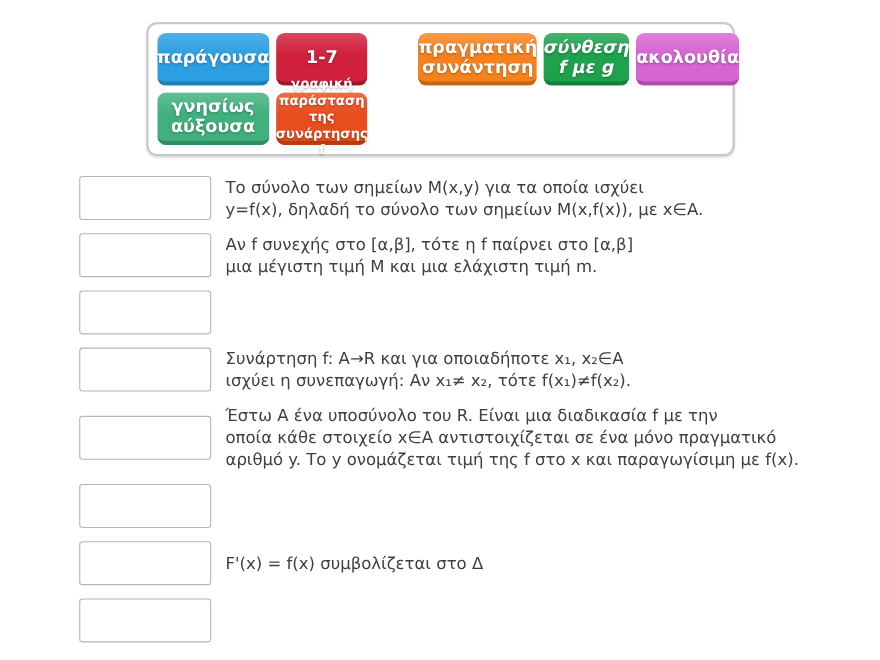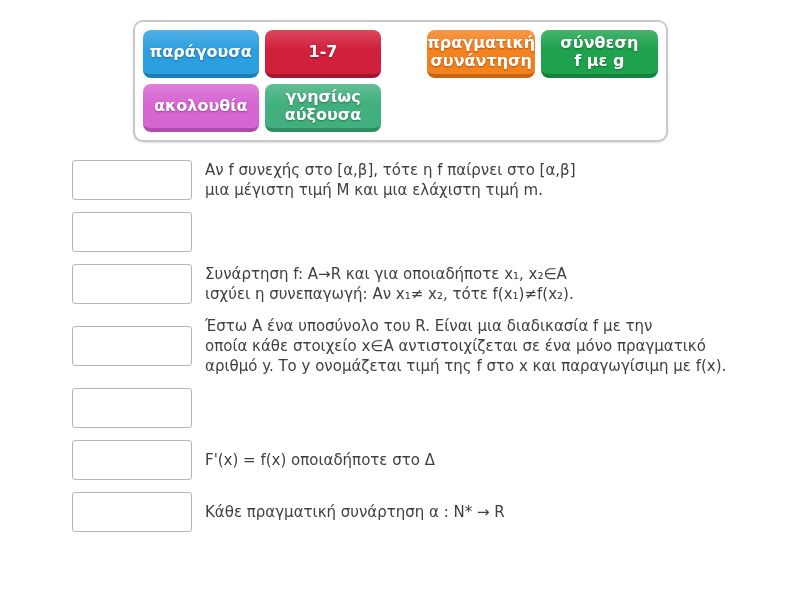--- a/index.html
+++ b/index.html
@@ -11,21 +11,21 @@
   }
   
   .word-bank {
     width: 535px;
     margin: 20px auto 0 auto;
     border: 2px solid #c9c9c9;
     border-radius: 10px;
     background: #ffffff;
     padding: 8px;
     display: grid;
-    grid-template-columns: repeat(4, 1fr);
+    grid-template-columns: repeat(5, 1fr);
     gap: 6px;
     box-shadow: 0 1px 2px rgba(0,0,0,0.12);
   }
   .tile {
     height: 48px;
     border-radius: 8px;
     border-bottom: 4px solid rgba(0,0,0,0.35);
     display: flex;
     align-items: center;
     justify-content: center;
@@ -67,28 +67,35 @@
   }
 </style>
 </head>
 <body>
 
 <div class="word-bank">
   <div class="tile" style="background-color: rgb(44, 159, 225); border-bottom-color: rgb(27, 126, 184);">παράγουσα</div>
   <div class="tile" style="background-color: rgb(209, 32, 59); border-bottom-color: rgb(163, 23, 46);">1-7</div>
   <div class="tile" style="background-color: rgb(245, 130, 31); border-bottom-color: rgb(199, 101, 17); margin-left: 40px;">πραγματική
 συνάντηση</div>
-  <div class="tile" style="background-color: rgb(30, 162, 77); border-bottom-color: rgb(21, 128, 59);">σύνθεση
+  <div class="tile" style="background-color: rgb(30, 162, 77); border-bottom-color: rgb(21, 128, 59); font-style: italic;">σύνθεση
 f με g</div>
   <div class="tile" style="background-color: rgb(215, 101, 210); border-bottom-color: rgb(176, 75, 172);">ακολουθία</div>
   <div class="tile" style="background-color: rgb(65, 176, 126); border-bottom-color: rgb(46, 141, 98);">γνησίως
 αύξουσα</div>
+  <div class="tile small" style="background-color: rgb(232, 77, 29); border-bottom-color: rgb(186, 58, 18);">γραφική παράσταση
+της συνάρτησης f</div>
 </div>
 
 <div class="match-list">
+  <div class="match-row">
+    <div class="answer-slot"></div>
+    <div class="definition">Το σύνολο των σημείων M(x,y) για τα οποία ισχύει
+y=f(x), δηλαδή το σύνολο των σημείων M(x,f(x)), με x∈A.</div>
+  </div>
   <div class="match-row">
     <div class="answer-slot"></div>
     <div class="definition">Αν f συνεχής στο [α,β], τότε η f παίρνει στο [α,β]
 μια μέγιστη τιμή M και μια ελάχιστη τιμή m.</div>
   </div>
   <div class="match-row">
     <div class="answer-slot"></div>
   </div>
   <div class="match-row">
     <div class="answer-slot"></div>
@@ -99,19 +106,18 @@
     <div class="answer-slot"></div>
     <div class="definition">Έστω Α ένα υποσύνολο του R. Είναι μια διαδικασία f με την
 οποία κάθε στοιχείο x∈A αντιστοιχίζεται σε ένα μόνο πραγματικό
 αριθμό y. Το y ονομάζεται τιμή της f στο x και παραγωγίσιμη με f(x).</div>
   </div>
   <div class="match-row">
     <div class="answer-slot"></div>
   </div>
   <div class="match-row">
     <div class="answer-slot"></div>
-    <div class="definition">F'(x) = f(x) οποιαδήποτε στο Δ</div>
+    <div class="definition">F'(x) = f(x) συμβολίζεται στο Δ</div>
   </div>
   <div class="match-row">
     <div class="answer-slot"></div>
-    <div class="definition">Κάθε πραγματική συνάρτηση α : N* → R</div>
   </div>
 </div>
 
 </body></html>

